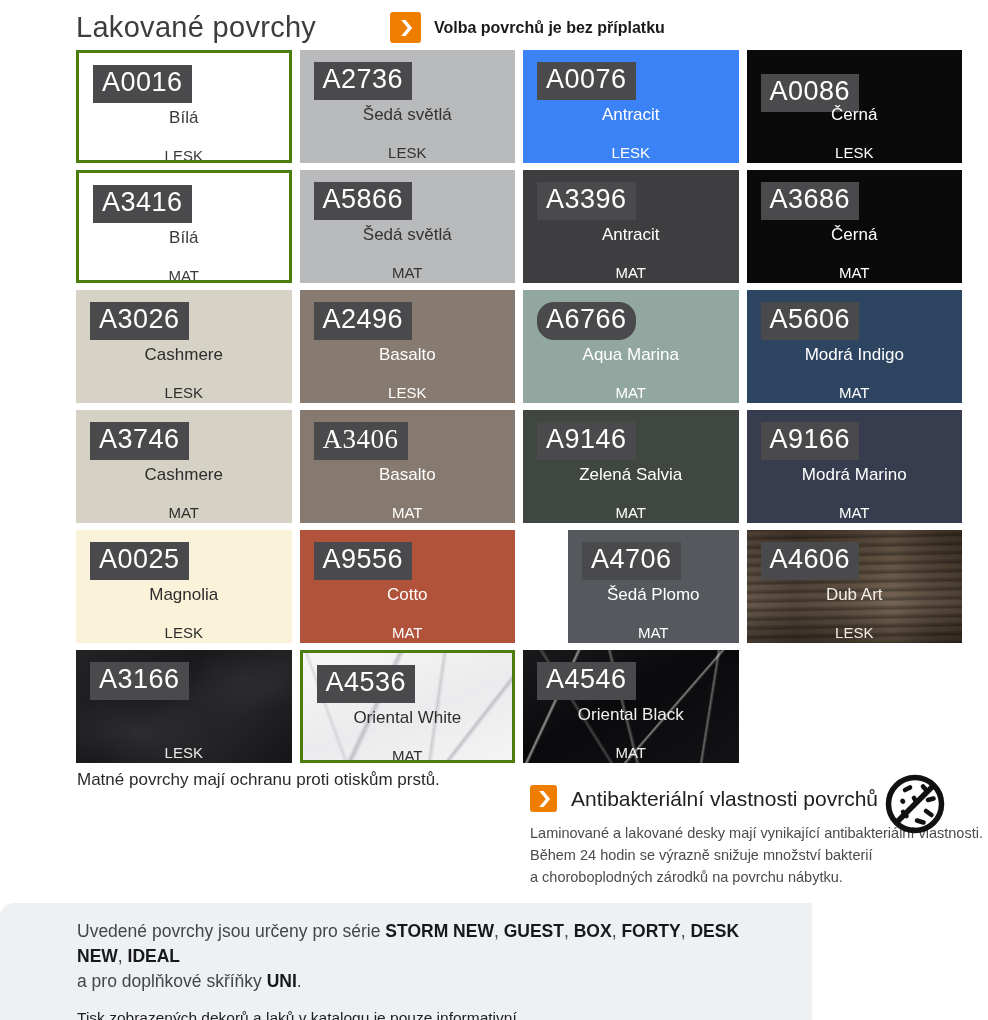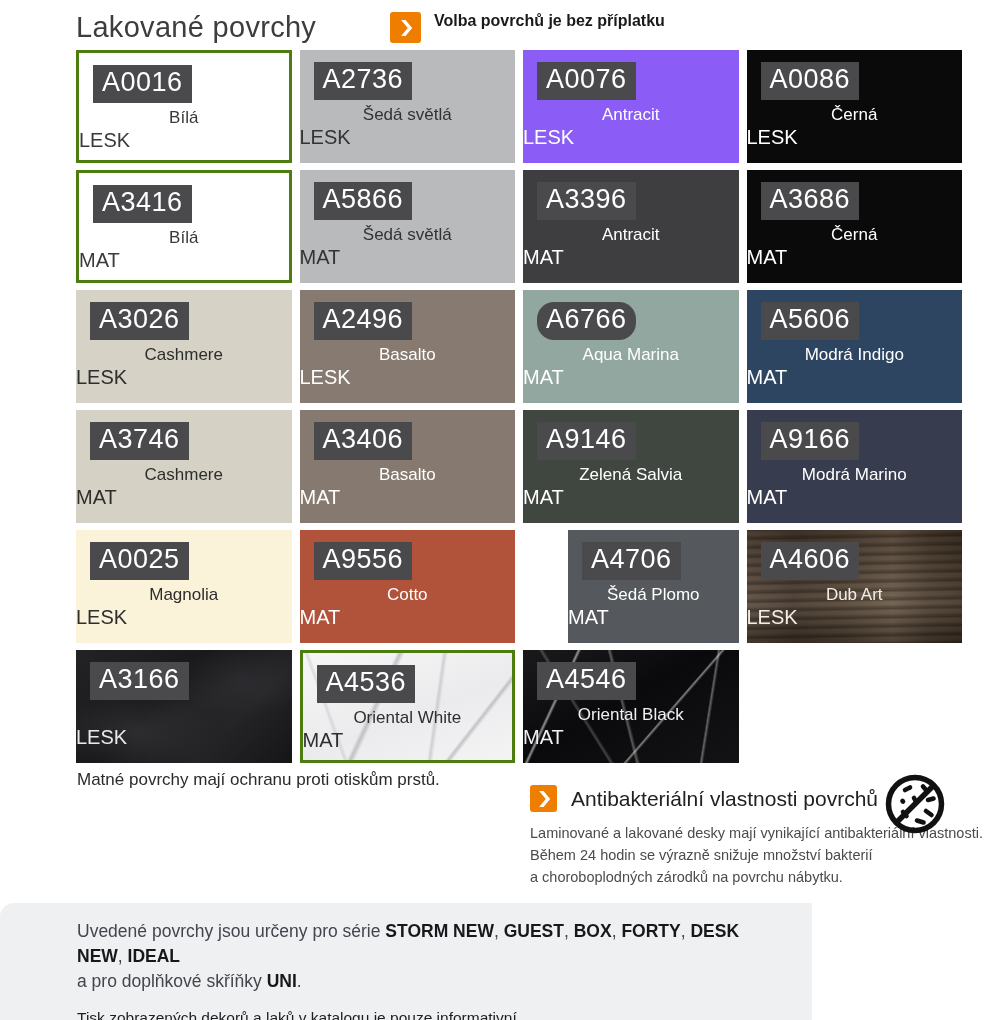--- a/index.html
+++ b/index.html
@@ -1,34 +1,34 @@
 <!DOCTYPE html>
 <html><head>
 <meta charset="utf-8">
 <style>
   * { margin:0; padding:0; box-sizing:border-box; }
   body { background:#ffffff; font-family:"Liberation Sans", sans-serif; }
   .page { position:relative; width:988px; height:1020px; background:#ffffff; overflow:hidden; }
 
   
   .page-title { position:absolute; left:76px; top:11px; font-size:29px; font-weight:300; color:#3d3d3d; letter-spacing:0.3px; }
-  .promo { position:absolute; left:390px; top:12px; display:flex; gap:13px; }
+  .promo { position:absolute; left:390px; top:12px; display:flex; align-items:center; gap:13px; }
   .chev-box { width:31px; height:31px; border-radius:3px; display:flex; align-items:center; justify-content:center; flex:0 0 auto; }
   .chev-box svg { width:22px; height:22px; }
   .promo-label { font-size:16px; font-weight:700; color:#1a1a1a; }
 
   
   .grid { position:absolute; left:76px; top:50px; width:886px;
           display:grid; grid-template-columns:repeat(4,1fr); column-gap:8px; row-gap:7px; }
   .swatch { position:relative; height:113px; overflow:hidden; }
   .swatch.bordered { border:3px solid #4d7c0f; }
   .code { position:absolute; left:14px; top:12px; background:#4a4a4c; color:#ffffff;
           font-size:27px; line-height:1; padding:4px 9px 7px; letter-spacing:0.5px; }
   .sname { position:absolute; top:55px; left:0; width:100%; text-align:center; font-size:17px; }
-  .sfinish { position:absolute; top:76px; left:0; width:100%; font-size:20px; }
+  .sfinish { position:absolute; top:94px; left:0; width:100%; text-align:center; font-size:15px; }
 
   
   .tex-wood { background:
       repeating-linear-gradient(179deg, rgba(0,0,0,0.30) 0px, rgba(0,0,0,0) 2px, rgba(0,0,0,0) 5px, rgba(0,0,0,0.18) 7px, rgba(0,0,0,0.30) 9px),
       linear-gradient(0deg, rgba(0,0,0,0.28), rgba(255,255,255,0.07) 35%, rgba(0,0,0,0.18)),
       linear-gradient(90deg, #5c4c3e 0%, #493a2e 22%, #554636 45%, #6b5948 68%, #514233 85%, #443627 100%); }
   .tex-grafit { background:
       radial-gradient(130px 60px at 28% 72%, rgba(95,95,100,0.28), transparent 62%),
       radial-gradient(110px 55px at 76% 28%, rgba(85,85,92,0.22), transparent 62%),
       radial-gradient(90px 45px at 55% 50%, rgba(70,70,76,0.18), transparent 65%),
@@ -84,27 +84,27 @@
       <div class="swatch bordered" style="background: rgb(255, 255, 255); color: rgb(58, 58, 58);">
       <span class="code" style="background: rgb(74, 74, 76);">A0016</span>
       <span class="sname">Bílá</span>
       <span class="sfinish">LESK</span>
     </div>
       <div class="swatch" style="background: rgb(185, 186, 188); color: rgb(51, 51, 51);">
       <span class="code" style="background: rgb(74, 74, 76);">A2736</span>
       <span class="sname">Šedá světlá</span>
       <span class="sfinish">LESK</span>
     </div>
-      <div class="swatch" style="background: #8b5cf6; color: rgb(255, 255, 255);">
+      <div class="swatch" style="background: #3b82f6; color: rgb(255, 255, 255);">
       <span class="code" style="background: rgb(74, 74, 76);">A0076</span>
       <span class="sname">Antracit</span>
       <span class="sfinish">LESK</span>
     </div>
       <div class="swatch" style="background: rgb(10, 10, 11); color: rgb(255, 255, 255);">
-      <span class="code" style="background: rgb(74, 74, 76);">A0086</span>
+      <span class="code" style="background: rgb(74, 74, 76); margin-top: 12px;">A0086</span>
       <span class="sname">Černá</span>
       <span class="sfinish">LESK</span>
     </div>
       <div class="swatch bordered" style="background: rgb(255, 255, 255); color: rgb(58, 58, 58);">
       <span class="code" style="background: rgb(74, 74, 76);">A3416</span>
       <span class="sname">Bílá</span>
       <span class="sfinish">MAT</span>
     </div>
       <div class="swatch" style="background: rgb(185, 186, 188); color: rgb(51, 51, 51);">
       <span class="code" style="background: rgb(74, 74, 76);">A5866</span>
@@ -140,21 +140,21 @@
       <span class="code" style="background: rgb(74, 74, 76);">A5606</span>
       <span class="sname">Modrá Indigo</span>
       <span class="sfinish">MAT</span>
     </div>
       <div class="swatch" style="background: rgb(213, 209, 197); color: rgb(46, 46, 46);">
       <span class="code" style="background: rgb(74, 74, 76);">A3746</span>
       <span class="sname">Cashmere</span>
       <span class="sfinish">MAT</span>
     </div>
       <div class="swatch" style="background: rgb(134, 121, 111); color: rgb(255, 255, 255);">
-      <span class="code" style="background: rgb(74, 74, 76);">A3406</span>
+      <span class="code" style="background: rgb(74, 74, 76); font-family: Liberation Serif, serif;">A3406</span>
       <span class="sname">Basalto</span>
       <span class="sfinish">MAT</span>
     </div>
       <div class="swatch" style="background: rgb(64, 71, 64); color: rgb(255, 255, 255);">
       <span class="code" style="background: rgb(74, 74, 76);">A9146</span>
       <span class="sname">Zelená Salvia</span>
       <span class="sfinish">MAT</span>
     </div>
       <div class="swatch" style="background: rgb(55, 60, 79); color: rgb(255, 255, 255);">
       <span class="code" style="background: rgb(74, 74, 76);">A9166</span>

